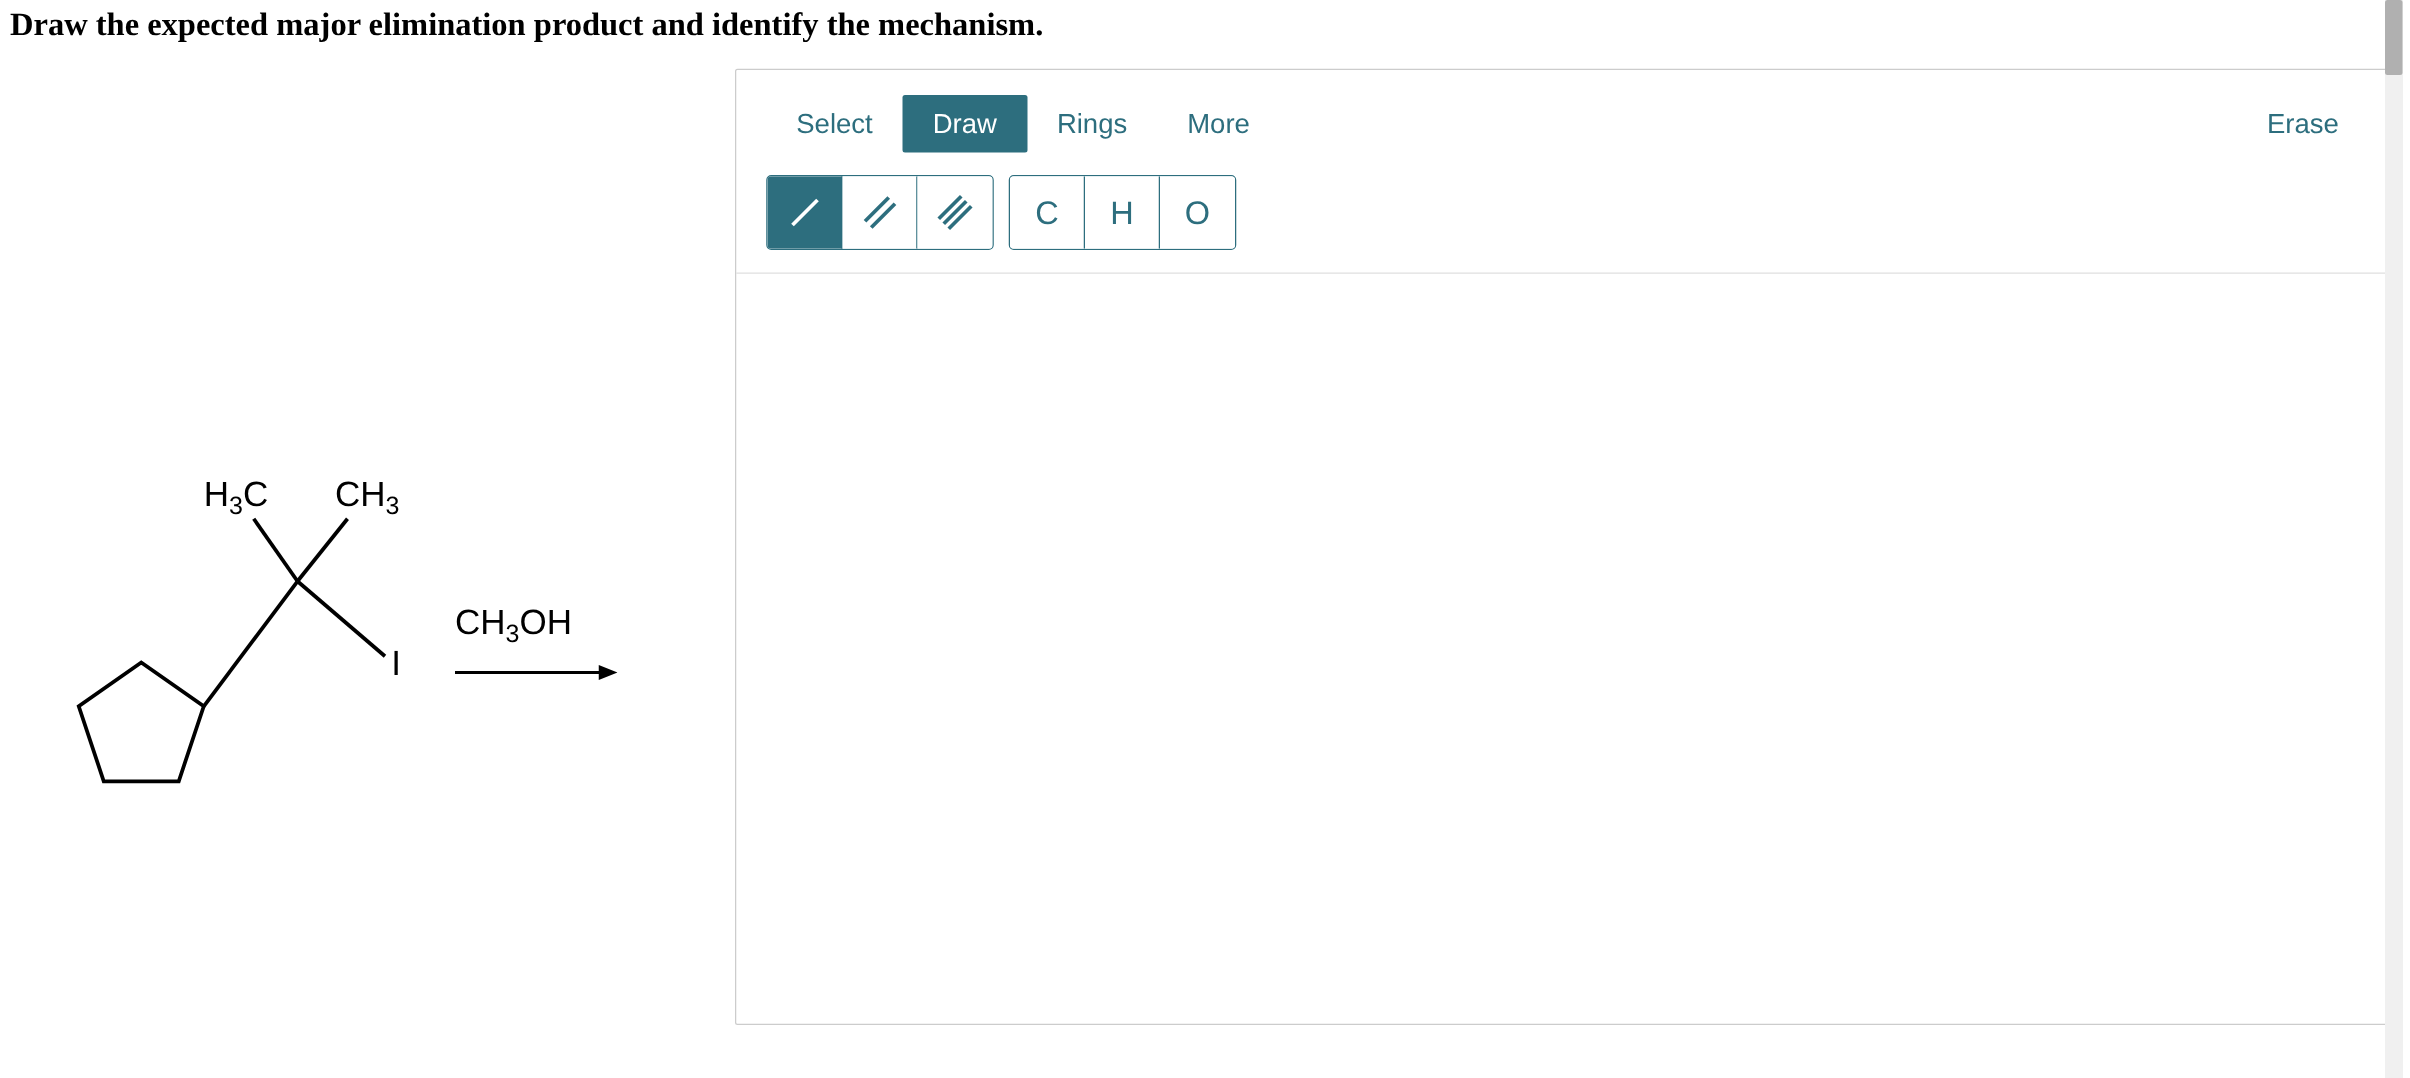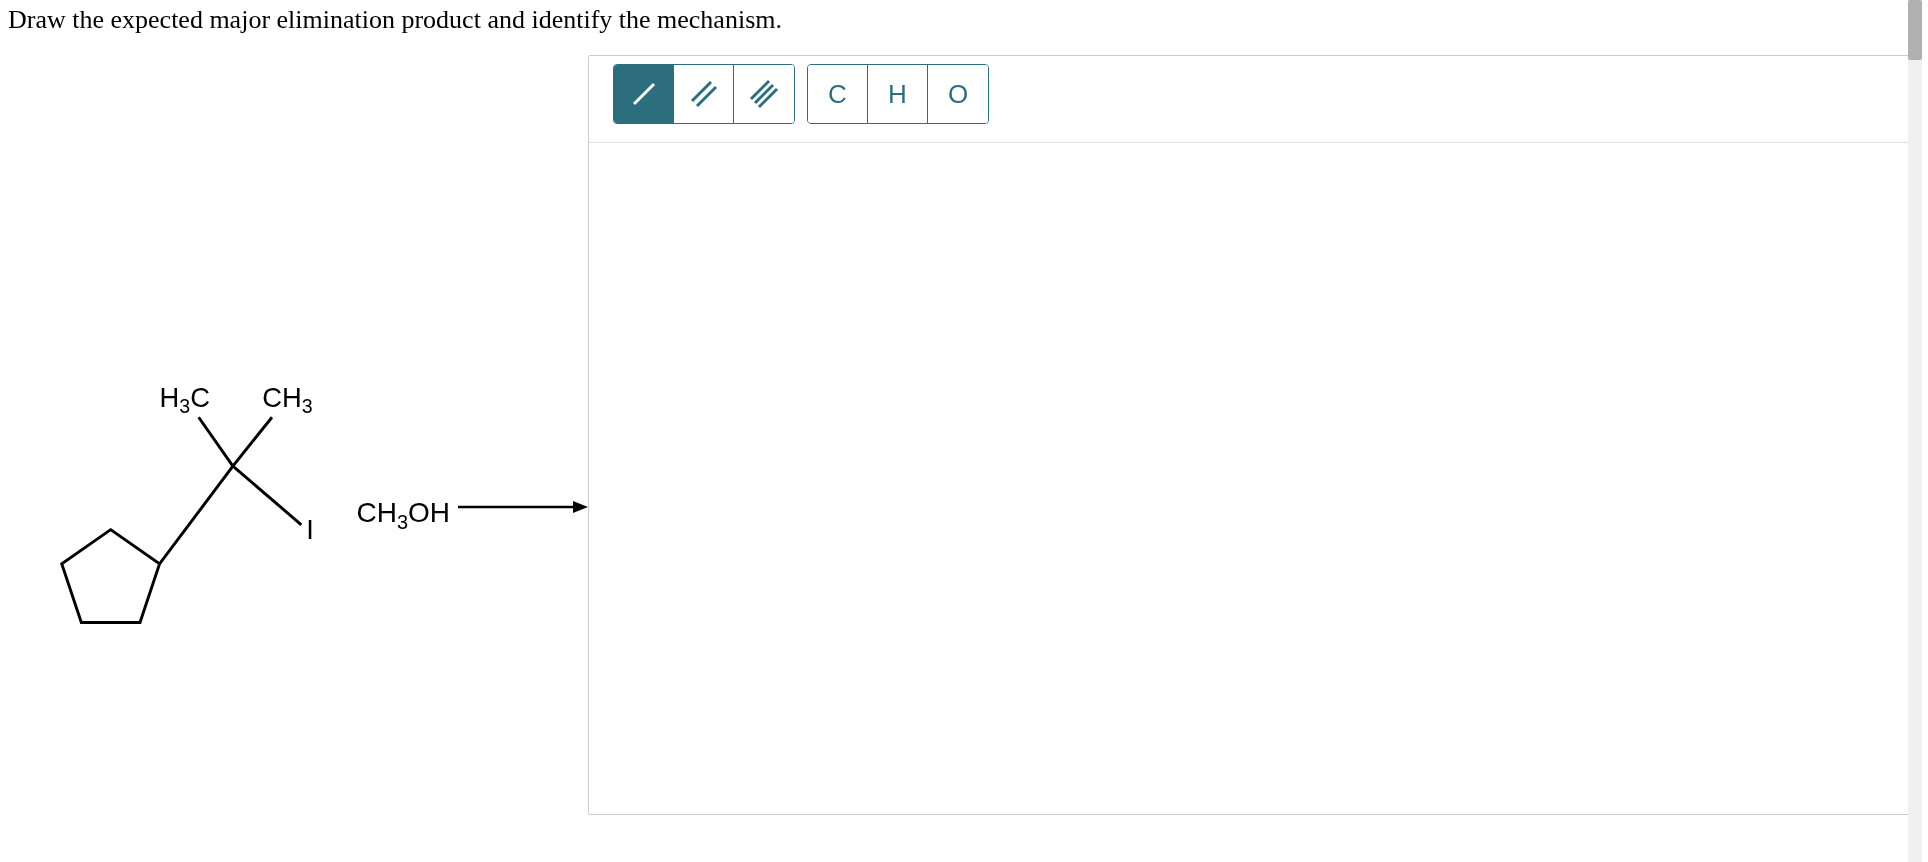--- a/index.html
+++ b/index.html
@@ -11,21 +11,21 @@
     body {
       font-family: Georgia, 'Times New Roman', serif;
       background: #fff;
       padding: 0;
     }
     
     .question-text {
       font-size: 26px;
       color: #000;
       padding: 5px 8px 20px 8px;
-      font-weight: normal;
+      font-weight: bold;
     }
     
     .main-layout {
       display: flex;
       padding: 0 8px;
     }
     
     .left-panel {
       width: 580px;
       padding-top: 320px;
@@ -37,21 +37,21 @@
       gap: 16px;
     }
     
     .molecule-svg {
       width: 340px;
       height: 280px;
     }
     
     .reagent-arrow {
       display: flex;
-      flex-direction: row;
+      flex-direction: column;
       align-items: flex-start;
       gap: 8px;
     }
     
     .reagent-label {
       font-size: 28px;
       color: #000;
       font-family: Arial, sans-serif;
     }
     
@@ -231,20 +231,29 @@
           <line x1="0" y1="10" x2="120" y2="10" stroke="#000" stroke-width="2.5"></line>
           <polygon points="130,10 115,4 115,16" fill="#000"></polygon>
         </svg>
       </div>
 
     </div>
   </div>
 
   <div class="drawing-panel">
 
+    <div class="toolbar-row1">
+      <div class="toolbar-left">
+        <button class="tab-btn">Select</button>
+        <button class="tab-btn active">Draw</button>
+        <button class="tab-btn">Rings</button>
+        <button class="tab-btn">More</button>
+      </div>
+      <button class="erase-btn">Erase</button>
+    </div>
 
     <div class="toolbar-row2">
 
       <div class="bond-group">
         <button class="bond-btn active">
           <svg width="34" height="34">
             <line x1="7" y1="27" x2="27" y2="7" stroke="#2d6e7e" stroke-width="3"></line>
           </svg>
         </button>
         <button class="bond-btn">

